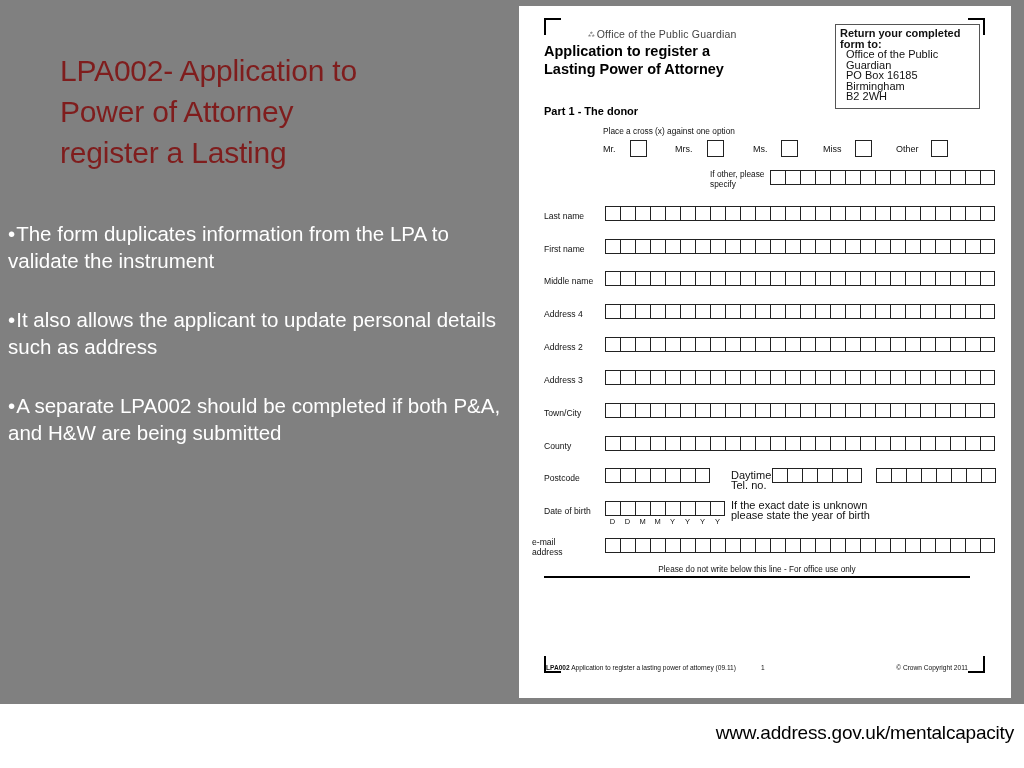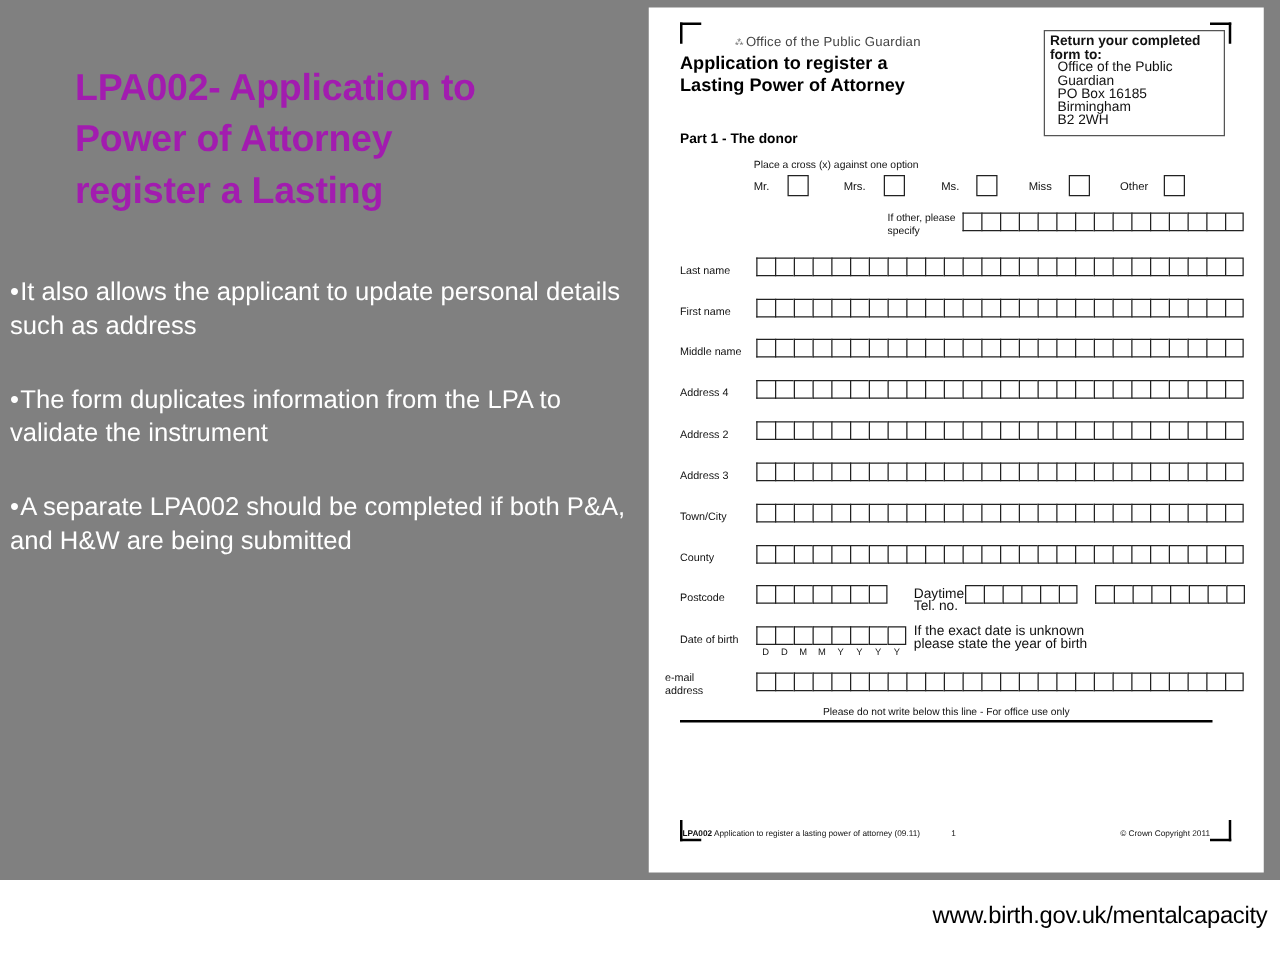--- a/index.html
+++ b/index.html
@@ -14,21 +14,21 @@
 
   
   #gray-panel{
     position:absolute;left:0;top:0;width:1024px;height:704px;
     background:#808080;
   }
 
   
   #slide-title{
     position:absolute;left:60px;top:50px;width:440px;
-    color:#a21caf;font-size:30px;font-weight:bold;line-height:41px;
+    color:#7f1d1d;font-size:30px;font-weight:normal;line-height:41px;
     letter-spacing:-0.2px;
   }
   #bullets{
     position:absolute;left:8px;top:220px;width:505px;
     color:#ffffff;font-size:20.5px;line-height:27px;
   }
   .bullet{margin:0 0 32px 0;}
   .bullet:last-child{margin-bottom:0;}
   .bullet .dot{margin-right:1px;}
 
@@ -127,26 +127,26 @@
 
 <div id="gray-panel"></div>
 
 <div id="slide-title">
   <div>LPA002- Application to</div>
   <div>Power of Attorney</div>
   <div>register a Lasting</div>
 </div>
 
 <div id="bullets">
+  <p class="bullet"><span class="dot">•</span><span>The form duplicates information from the LPA to validate the instrument</span></p>
   <p class="bullet"><span class="dot">•</span><span>It also allows the applicant to update personal details such as address</span></p>
-  <p class="bullet"><span class="dot">•</span><span>The form duplicates information from the LPA to validate the instrument</span></p>
   <p class="bullet"><span class="dot">•</span><span>A separate LPA002 should be completed if both P&amp;A, and H&amp;W are being submitted</span></p>
 </div>
 
-<div id="bottom-url">www.birth.gov.uk/mentalcapacity</div>
+<div id="bottom-url">www.address.gov.uk/mentalcapacity</div>
 
 <div id="form-doc">
   <div id="form-inner">
 
     <div class="crop tl"></div>
     <div class="crop tr"></div>
     <div class="crop bl"></div>
     <div class="crop br"></div>
 
     <div class="hdr-logo"><span class="mark">⁂</span><span>Office of the Public Guardian</span></div>

